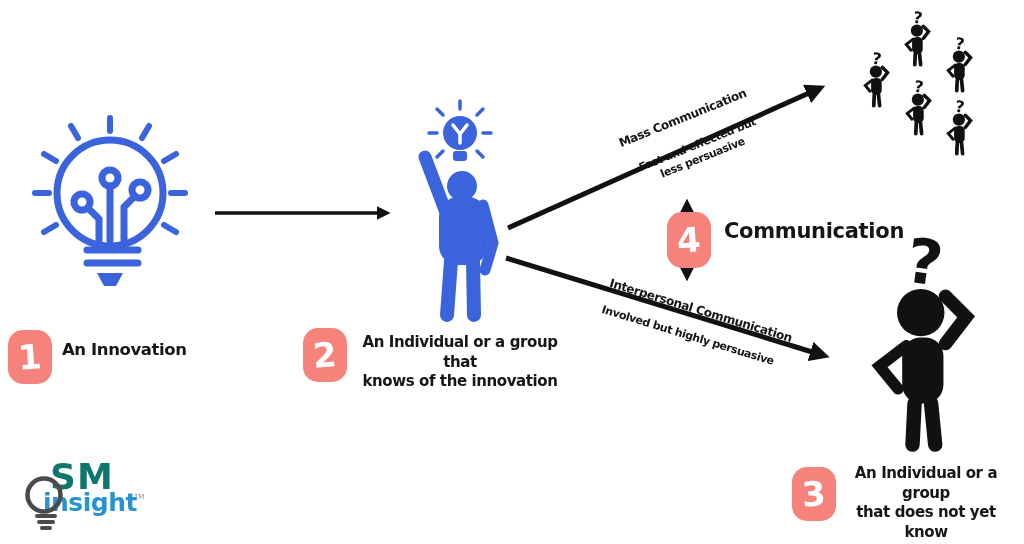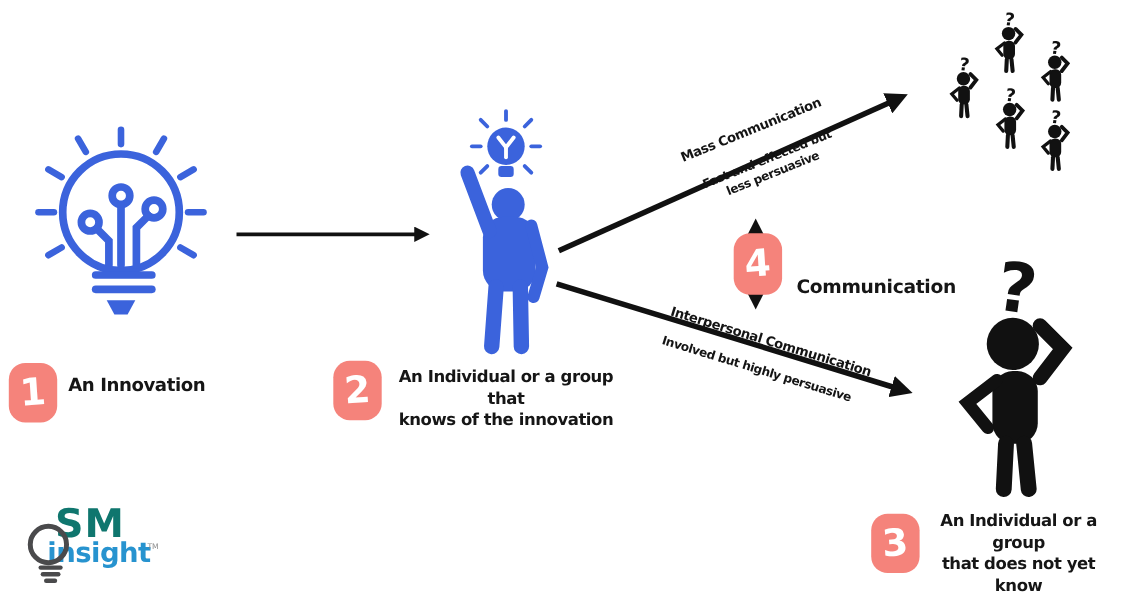--- a/index.html
+++ b/index.html
@@ -14,21 +14,21 @@
          font-size:34px;font-weight:800;}
   .badge span{transform:rotate(-4deg);}
   #badge-1{left:8px;top:330px;}
   #badge-2{left:303px;top:328px;}
   #badge-3{left:792px;top:467px;}
   #badge-4{left:667px;top:212px;height:56px;}
   .step-label{position:absolute;z-index:4;font-weight:800;color:#161616;letter-spacing:-0.4px;}
   #label-1{left:62px;top:340px;font-size:16.5px;}
   #label-2{left:350px;top:333px;width:220px;text-align:center;font-size:15px;line-height:1.3;}
   #label-3{left:836px;top:464px;width:180px;text-align:center;font-size:15px;line-height:1.3;}
-  #label-4{left:724px;top:219px;width:150px;font-size:17px;line-height:1.2;letter-spacing:-0.3px;margin-top:32px;}
+  #label-4{left:724px;top:219px;width:150px;font-size:21px;line-height:1.2;letter-spacing:-0.3px;}
   .edge-text{position:absolute;z-index:3;font-weight:800;color:#141414;white-space:nowrap;letter-spacing:-0.4px;}
   #mass-title{left:622px;top:136px;font-size:12px;transform:rotate(-22deg);transform-origin:left bottom;}
   #mass-sub{left:637px;top:162px;font-size:11px;line-height:1.25;text-align:center;
             transform:rotate(-22deg);transform-origin:left top;}
   #inter-title{left:612px;top:276px;font-size:12px;transform:rotate(17deg);transform-origin:left top;}
   #inter-sub{left:604px;top:303px;font-size:11px;transform:rotate(17deg);transform-origin:left top;}
   #logo{left:22px;top:452px;width:140px;height:85px;z-index:2;}
   #logo-sm{position:absolute;left:28px;top:4px;font-size:36px;font-weight:800;color:#0f766e;letter-spacing:1px;}
   #logo-insight{position:absolute;left:21px;top:36px;font-size:25px;font-weight:800;color:#2793cf;letter-spacing:-0.5px;}
   #logo-tm{position:absolute;left:112px;top:41px;font-size:7px;color:#8b8b8b;font-weight:400;}

